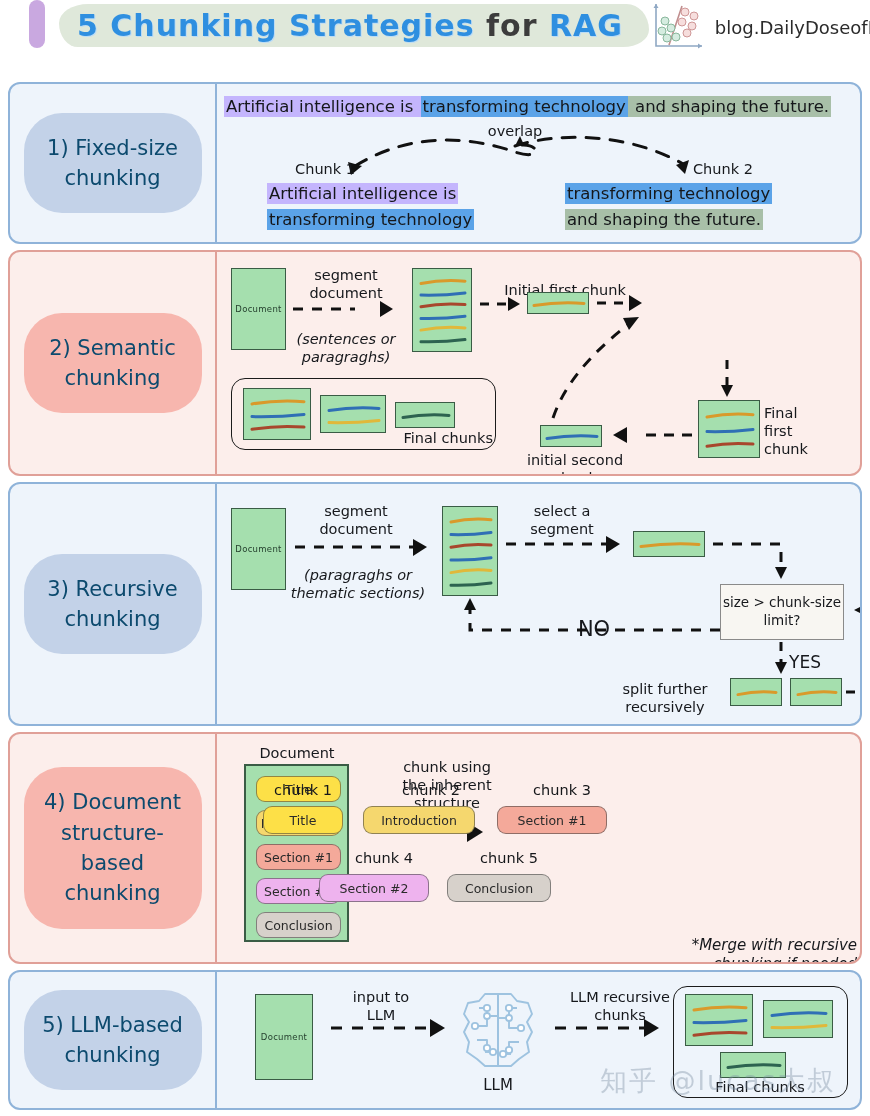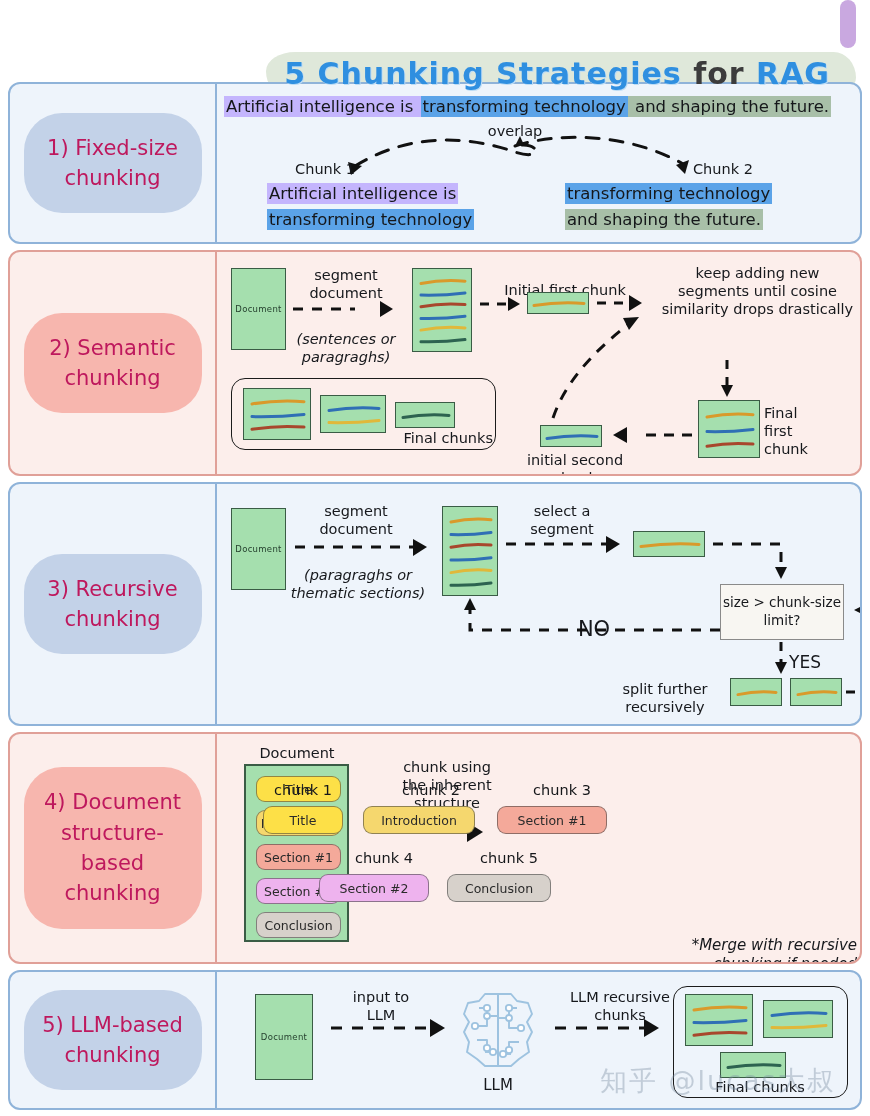--- a/index.html
+++ b/index.html
@@ -7,24 +7,23 @@
     width: 870px; height: 1116px;
     background: #ffffff;
     font-family: "DejaVu Sans", sans-serif;
     overflow: hidden;
     position: relative;
   }
 
   
   .header {
     height: 78px;
-    display: flex; align-items: flex-end;
-    padding: 0 14px;
+    display: flex; align-items: flex-start;
+    padding: 0 29px;
     position: relative;
-    flex-direction: column;
   }
   .hdr-bar {
     width: 16px; height: 48px;
     background: #c9a8e0;
     border-radius: 8px;
     flex: 0 0 auto;
   }
   .title-wrap {
     position: relative;
     margin-left: 14px;
@@ -83,21 +82,21 @@
   .panel.pink .divider { background: #e0a098; }
 
   .badge {
     width: 178px;
     border-radius: 38px;
     padding: 20px 8px;
     text-align: center;
     font-family: "DejaVu Sans", sans-serif;
     font-size: 21px;
     line-height: 1.45;
-    color: #be185d;
+    color: #0c4a6e;
   }
   .badge.blue { background: #c3d2e8; }
   .badge.pink { background: #f7b6ae; }
 
   .panel-body { flex: 1 1 auto; position: relative; }
   .lbl {
     position: absolute;
     font-size: 14.5px; color: #16181c;
     line-height: 1.25; text-align: center;
     white-space: pre-line;
@@ -272,23 +271,20 @@
         </svg>
       </div>
 
     <div class="lbl" style="left:275px;top:29px;width:150px">Initial first chunk</div>
     <div class="greenbox" id="s2-ifc" style="left:312px;top:40px;width:62px;height:22px">
         <svg width="62" height="22" style="position:absolute;left:0;top:0">
           <path d="M6 12.6 Q 31 8.4 56 10.4" fill="none" stroke="#d99a2b" stroke-width="3" stroke-linecap="round"></path>
         </svg>
       </div>
 
-    <div class="lbl" style="left:430px;top:12px;width:225px">keep adding new
-segments until cosine
-similarity drops drastically</div>
 
     <div class="greenbox" id="s2-ffc" style="left:483px;top:148px;width:62px;height:58px">
         <svg width="62" height="58" style="position:absolute;left:0;top:0">
           <path d="M8 15.933333333333332 Q 31 11.733333333333333 54 13.733333333333333" fill="none" stroke="#d99a2b" stroke-width="3" stroke-linecap="round"></path>
           <path d="M8 30.6 Q 31 31.2 54 28.4" fill="none" stroke="#2f6fb5" stroke-width="3" stroke-linecap="round"></path>
           <path d="M8 45.266666666666666 Q 31 41.06666666666666 54 43.06666666666666" fill="none" stroke="#a8472c" stroke-width="3" stroke-linecap="round"></path>
         </svg>
       </div>
     <div class="lbl" style="left:549px;top:152px;width:60px;text-align:left">Final
 first

